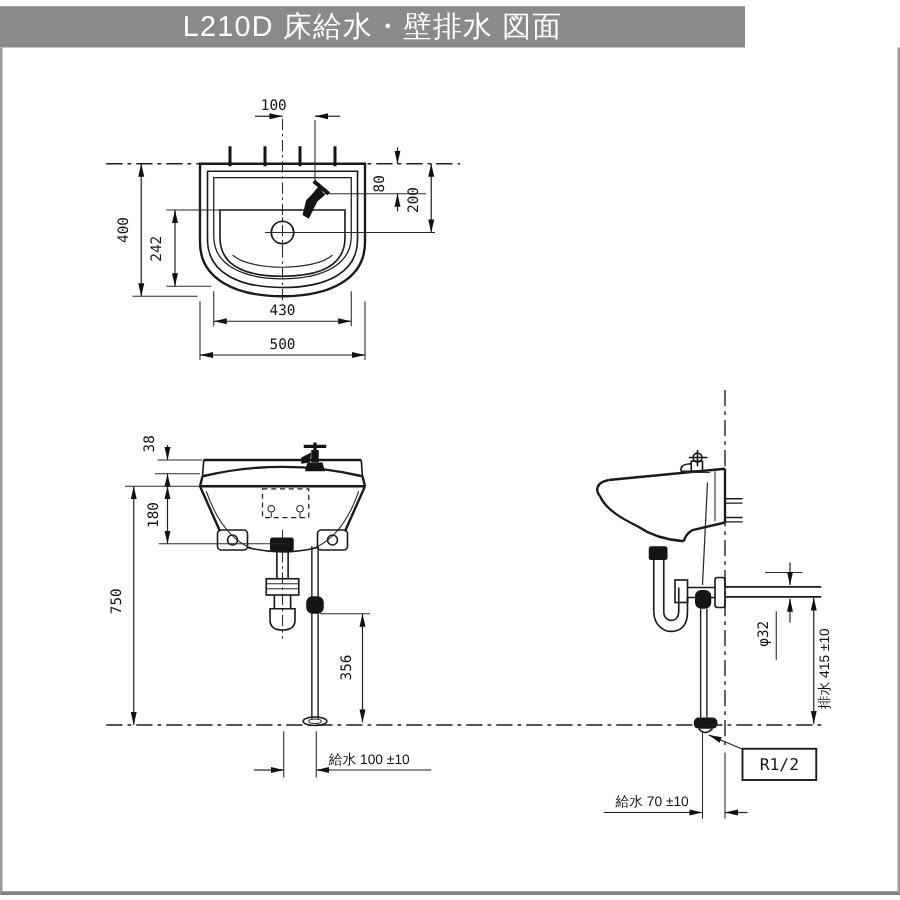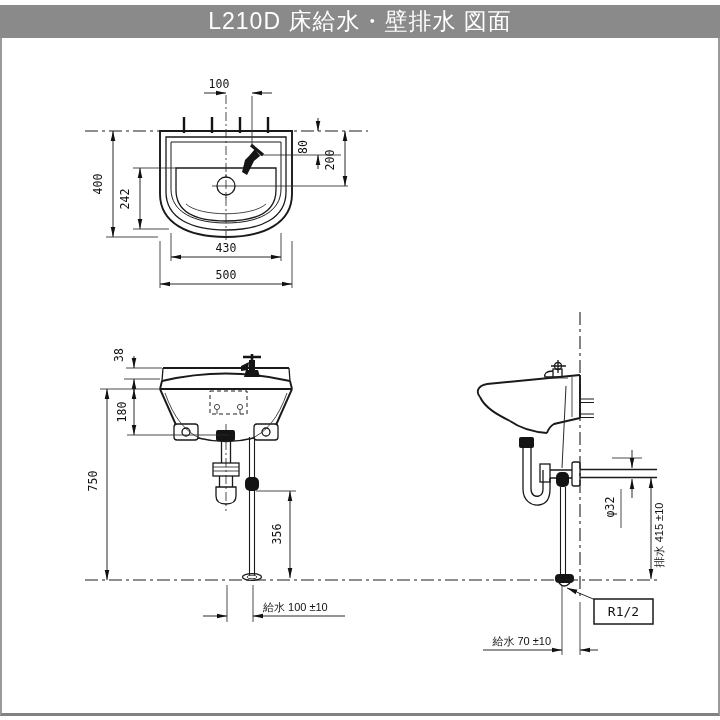--- a/index.html
+++ b/index.html
@@ -1,16 +1,16 @@
 <!DOCTYPE html>
 <html><head>
 <meta charset="utf-8">
 <style>
   html,body{margin:0;padding:0;width:720px;height:720px;background:#fff;overflow:hidden;}
-  .titlebar{position:absolute;left:0;top:5px;width:720px;height:33px;background:#8a8a8a;
+  .titlebar{position:absolute;left:0;top:5px;width:596px;height:33px;background:#8a8a8a;
     color:#fff;display:flex;align-items:center;justify-content:center;
     font-family:"Liberation Sans",sans-serif;font-size:23px;font-weight:500;letter-spacing:1px;}
   .frame{position:absolute;left:0;top:38px;width:716px;height:675px;
     border-left:2px solid #9a9a9a;border-right:2px solid #9a9a9a;border-bottom:3px solid #828282;}
   svg{position:absolute;left:0;top:0;}
   .thick{stroke:#1a1a1a;stroke-width:1.9;fill:none;}
   .med{stroke:#1a1a1a;stroke-width:1.3;fill:none;}
   .thin{stroke:#2a2a2a;stroke-width:0.85;fill:none;}
   .dimline{stroke:#1f1f1f;stroke-width:0.95;fill:none;}
   .cl{stroke:#2a2a2a;stroke-width:0.85;fill:none;stroke-dasharray:9 3 2 3;}

